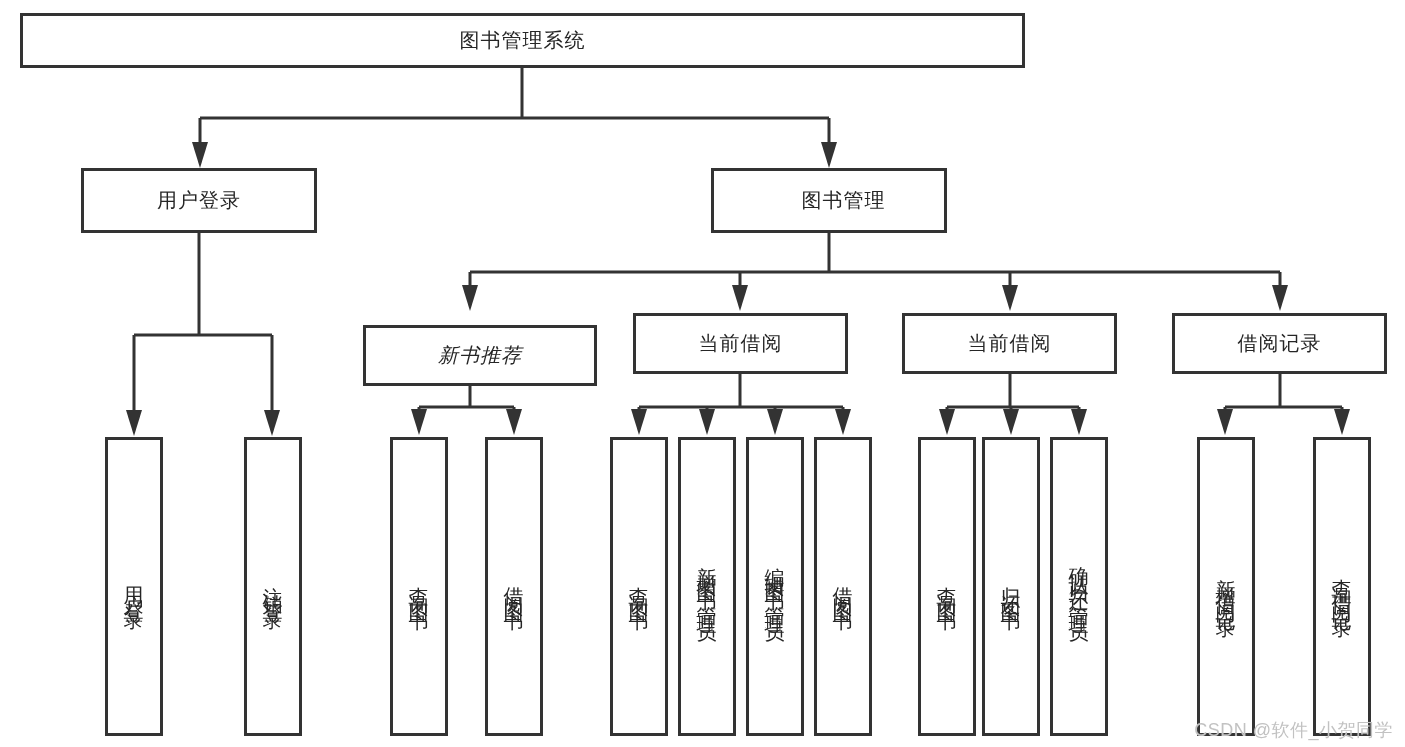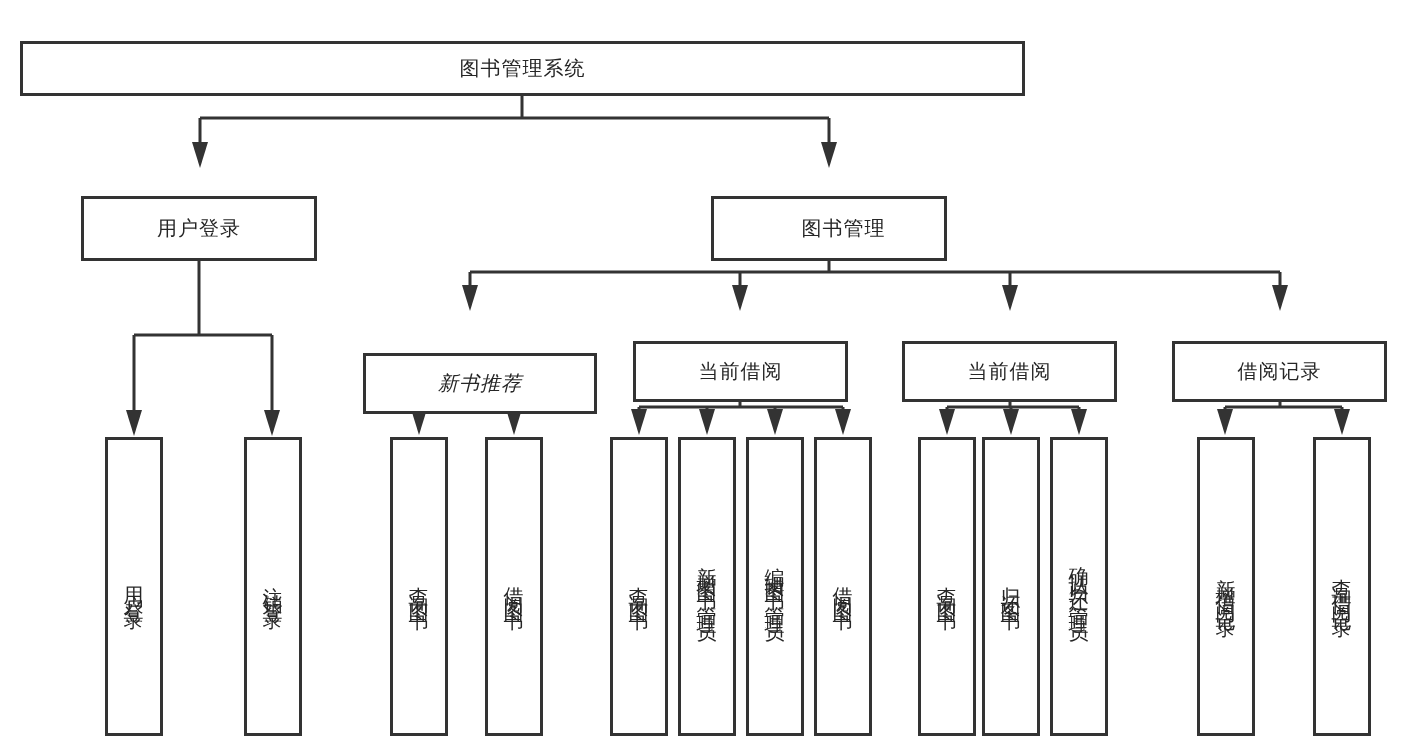--- a/index.html
+++ b/index.html
@@ -21,21 +21,21 @@
     position: absolute;
     box-sizing: border-box;
     border: 3px solid #333333;
     background: #ffffff;
     display: flex;
     align-items: center;
     justify-content: center;
     color: #262626;
     z-index: 1;
   }
-  .hbox { font-size: 20px; letter-spacing: 1px; margin-top: 28px; }
+  .hbox { font-size: 20px; letter-spacing: 1px; }
   .vbox { font-size: 20px; }
   .vbox .vtext {
     writing-mode: vertical-rl;
     text-orientation: mixed;
     letter-spacing: 8px;
     line-height: 1;
     white-space: nowrap;
   }
   .watermark {
     position: absolute;
@@ -161,14 +161,15 @@
     <span class="vtext">确认归还（管理员）</span>
   </div>
 
   <div class="node vbox" style="left:1197px; top:437px; width:58px; height:299px;">
     <span class="vtext">新增借阅记录</span>
   </div>
   <div class="node vbox" style="left:1313px; top:437px; width:58px; height:299px;">
     <span class="vtext">查询借阅记录</span>
   </div>
 
+  <div class="watermark">CSDN @软件_小贺同学</div>
 
 </div>
 
 </body></html>

